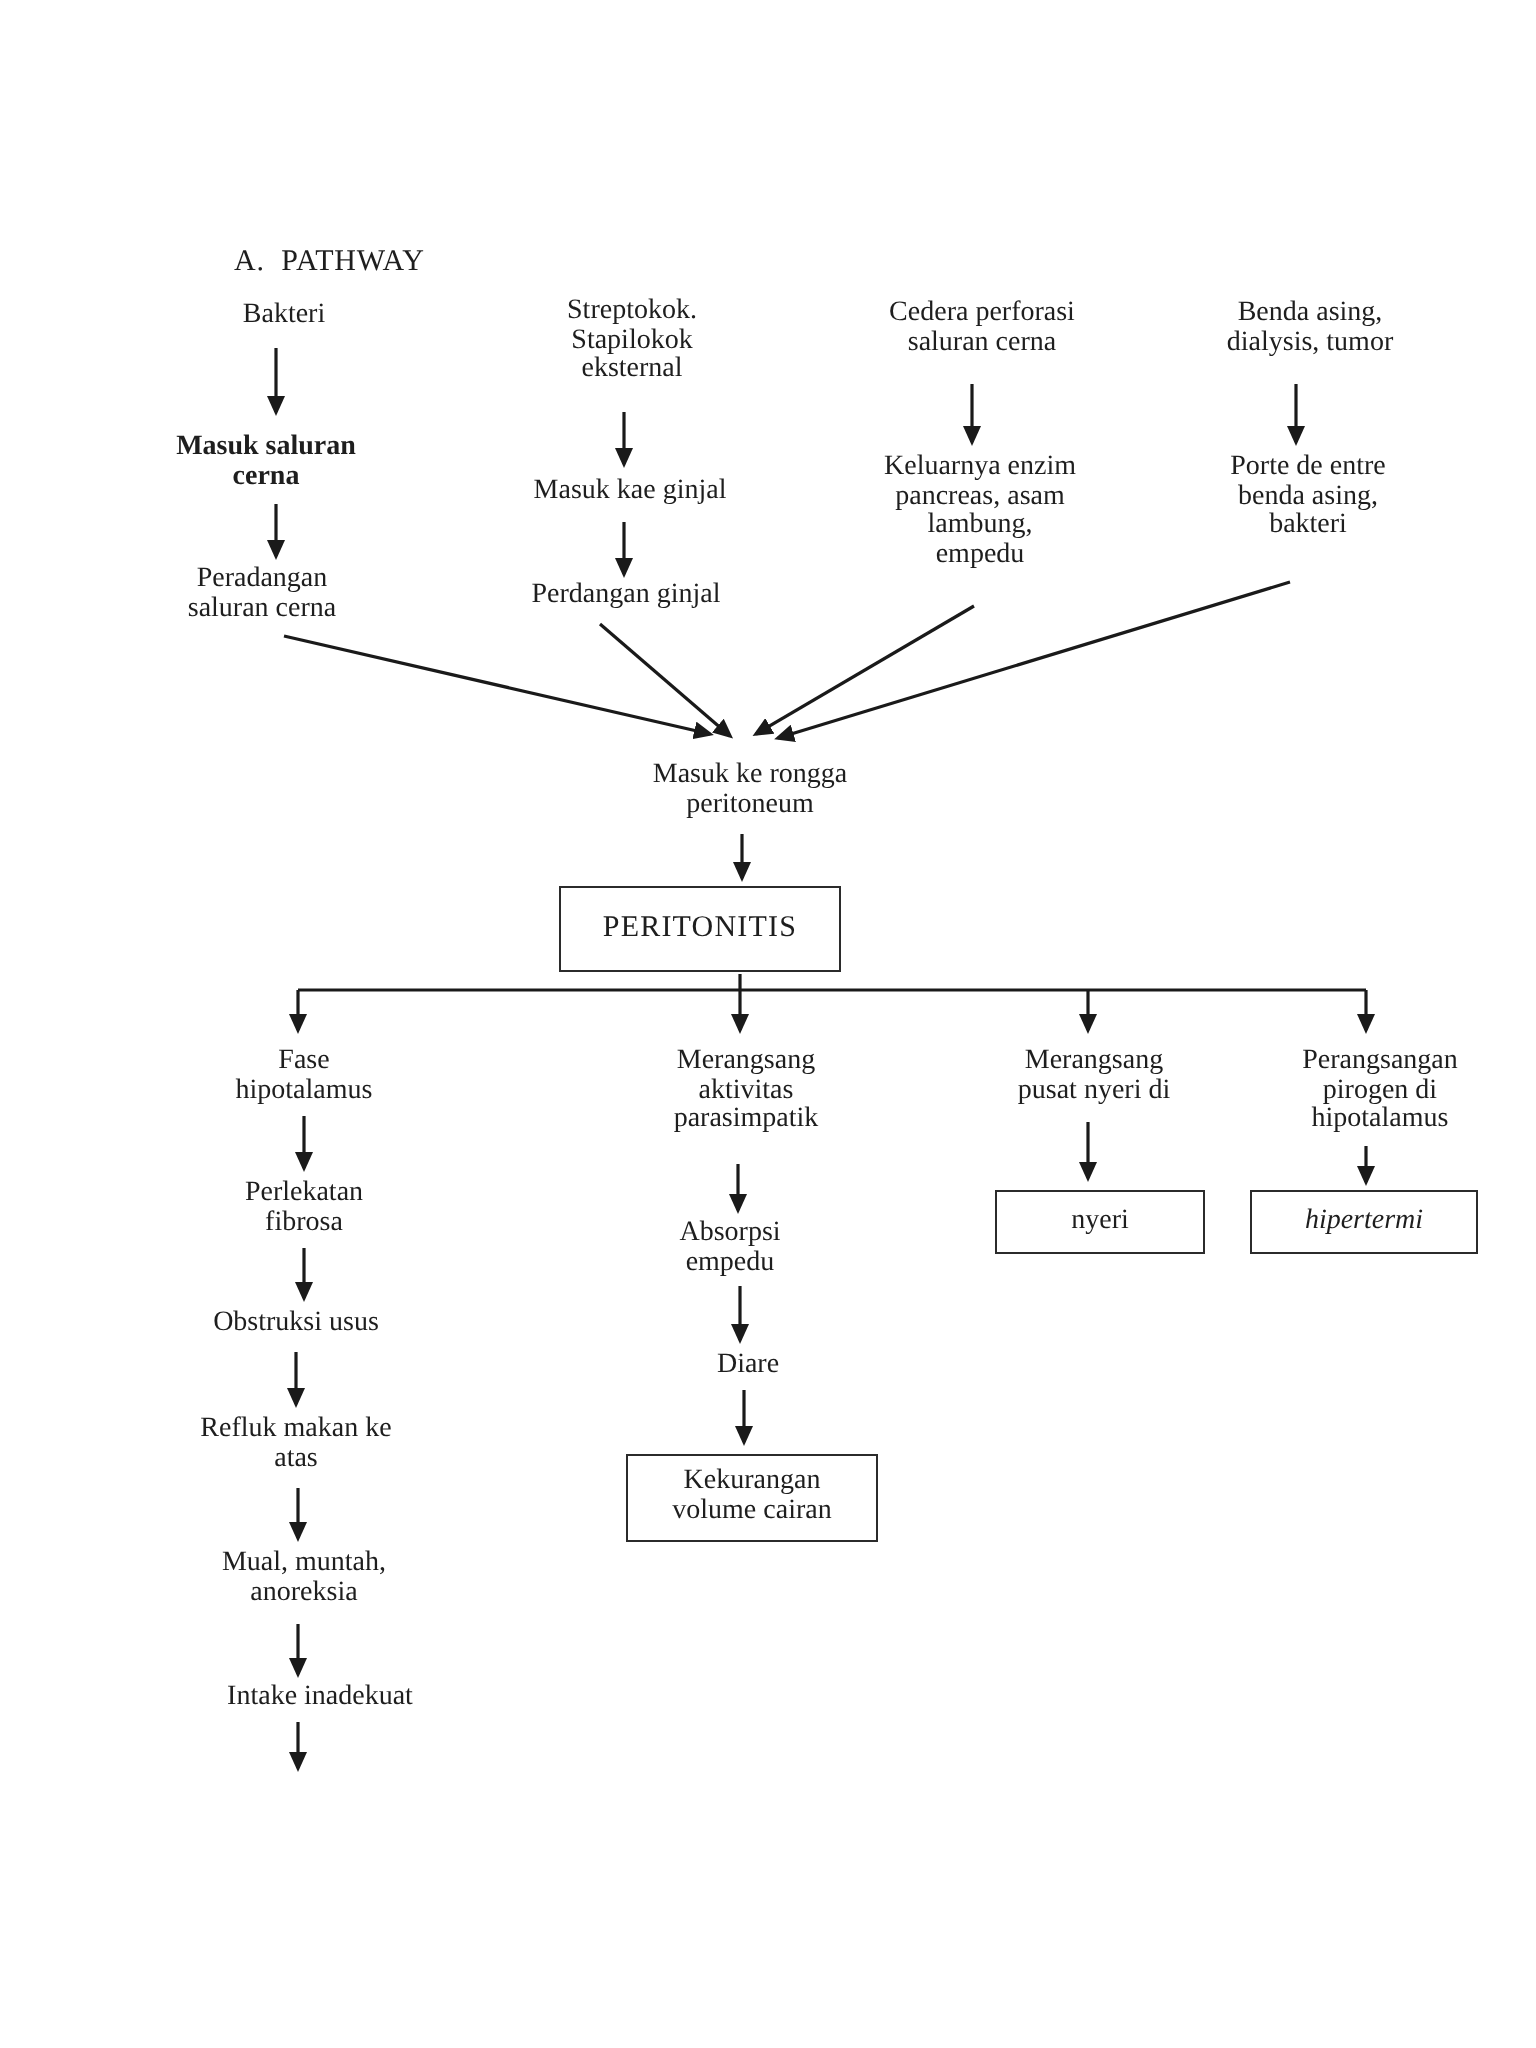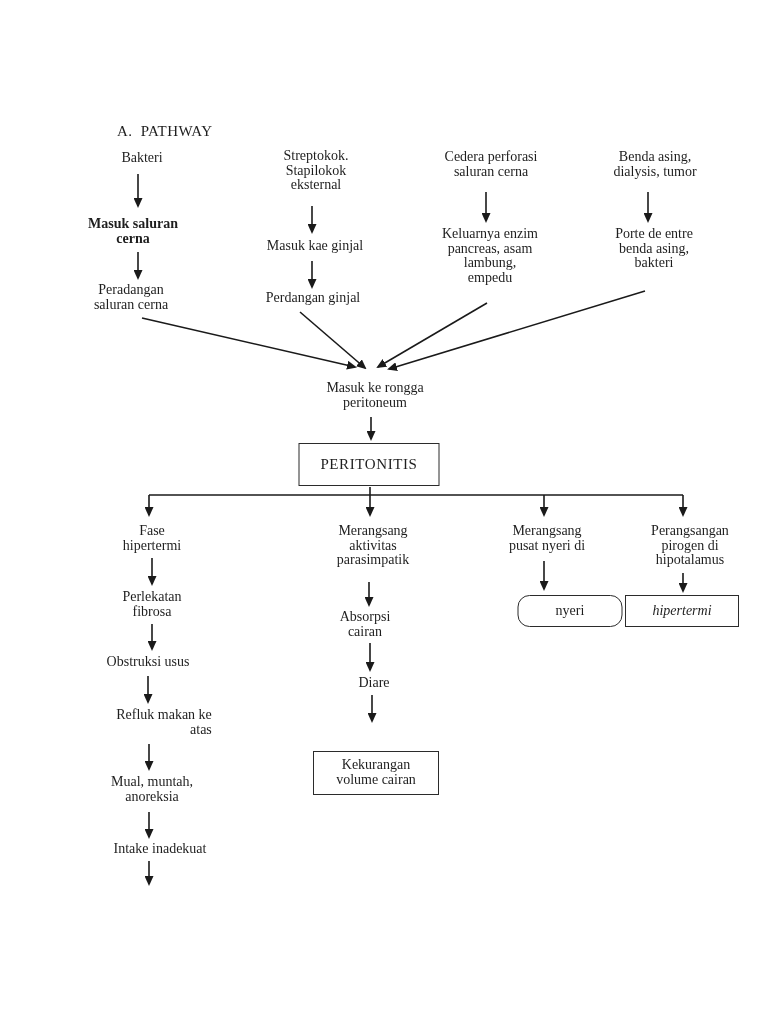--- a/index.html
+++ b/index.html
@@ -98,44 +98,44 @@
 
   <div class="node" style="left:655px;top:150px;">Benda asing,
 dialysis, tumor</div>
   <div class="node" style="left:654px;top:227px;">Porte de entre
 benda asing,
 bakteri</div>
 
   <div class="node" style="left:375px;top:381px;">Masuk ke rongga
 peritoneum</div>
 
-  <div class="boxed peritonitis-box" style="left:369px;top:443px;width:139px;height:41px;">PERITONITIS</div>
+  <div class="boxed peritonitis-box" style="left:350px;top:443px;width:139px;height:41px;">PERITONITIS</div>
 
   <div class="node" style="left:152px;top:524px;">Fase
-hipertermi</div>
+hipotalamus</div>
   <div class="node" style="left:152px;top:590px;">Perlekatan
 fibrosa</div>
   <div class="node" style="left:148px;top:655px;">Obstruksi usus</div>
-  <div class="node" style="left:164px;top:708px;text-align:right;">Refluk makan ke
+  <div class="node" style="left:148px;top:708px;">Refluk makan ke
 atas</div>
   <div class="node" style="left:152px;top:775px;">Mual, muntah,
 anoreksia</div>
   <div class="node" style="left:160px;top:842px;">Intake inadekuat</div>
 
   <div class="node" style="left:373px;top:524px;">Merangsang
 aktivitas
 parasimpatik</div>
   <div class="node" style="left:365px;top:610px;">Absorpsi
-cairan</div>
+empedu</div>
   <div class="node" style="left:374px;top:676px;">Diare</div>
-  <div class="boxed" style="left:376px;top:727px;width:124px;height:42px;margin-top:24px;">Kekurangan
+  <div class="boxed" style="left:376px;top:727px;width:124px;height:42px;">Kekurangan
 volume cairan</div>
 
   <div class="node" style="left:547px;top:524px;">Merangsang
 pusat nyeri di</div>
-  <div class="boxed" style="left:570px;top:595px;width:103px;height:30px;border-radius:12px;">nyeri</div>
+  <div class="boxed" style="left:550px;top:595px;width:103px;height:30px;">nyeri</div>
 
   <div class="node" style="left:690px;top:524px;">Perangsangan
 pirogen di
 hipotalamus</div>
   <div class="boxed" style="left:682px;top:595px;width:112px;height:30px;font-style:italic;">hipertermi</div>
 
 </div>
 
 </body></html>

